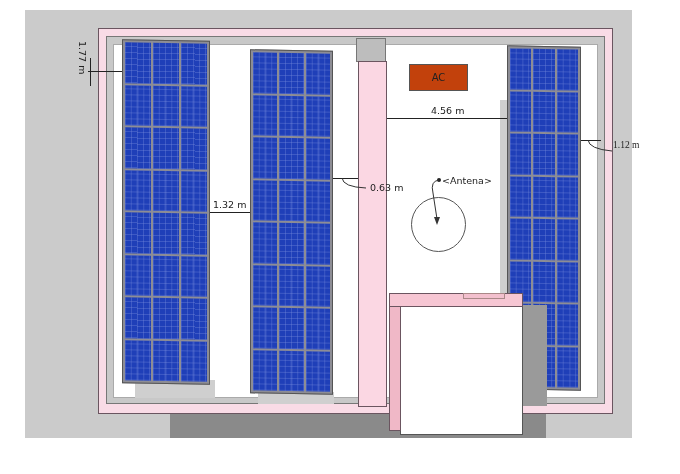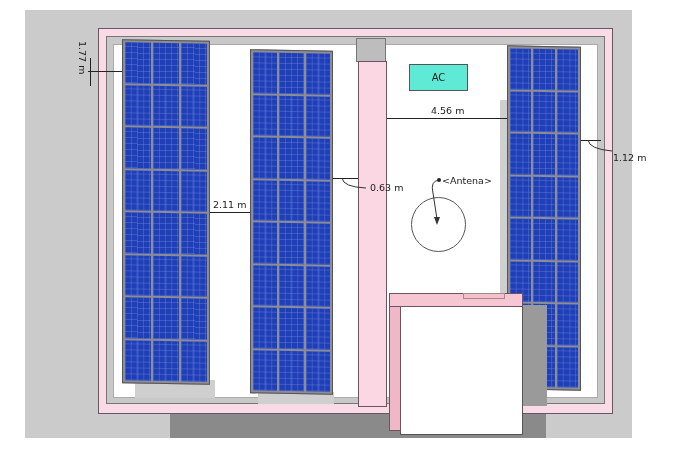--- a/index.html
+++ b/index.html
@@ -10,21 +10,21 @@
   .roof-inner { position:absolute; left:106px; top:36px; width:499px; height:368px; background:#c8c8c8; border:1px solid #777; box-sizing:border-box; }
   .deck { position:absolute; left:113px; top:44px; width:485px; height:354px; background:#ffffff; border:1px solid #aaa; box-sizing:border-box; }
   .parapet-post { position:absolute; left:356px; top:38px; width:30px; height:24px; background:#bdbdbd; border:1px solid #777; box-sizing:border-box; }
   .divider-wall { position:absolute; left:358px; top:61px; width:29px; height:346px; background:#fbd7e3; border:1px solid #6b5560; box-sizing:border-box; }
   .array { position:absolute; display:grid; gap:2px; background:#8d8d95; padding:2px; box-sizing:border-box; border:1px solid #555; }
   .array .cell { background:
       repeating-linear-gradient(90deg, rgba(120,140,220,0.35) 0 1px, transparent 1px 6px),
       repeating-linear-gradient(0deg, rgba(120,140,220,0.35) 0 1px, transparent 1px 6px),
       #1f3fb8; }
   .array-shadow { position:absolute; background:#cfcfcf; }
-  .ac-box { position:absolute; left:409px; top:64px; width:59px; height:27px; border:1px solid #555; background:#5eead4; box-sizing:border-box; display:flex; align-items:center; justify-content:center; font-size:10px; color:#222; }
+  .ac-box { position:absolute; left:409px; top:64px; width:59px; height:27px; border:1px solid #555; background:#c2410c; box-sizing:border-box; display:flex; align-items:center; justify-content:center; font-size:10px; color:#222; }
   .antenna-circle { position:absolute; left:411px; top:197px; width:55px; height:55px; border:1.5px solid #555; border-radius:50%; box-sizing:border-box; }
   .label { position:absolute; font-size:9.5px; color:#222; white-space:nowrap; background:#fff; padding:0 1px; }
   .label.plain { background:transparent; }
   .dim-line { position:absolute; background:#222; }
   .block-top { position:absolute; left:389px; top:293px; width:134px; height:14px; background:#f6c6d3; border:1px solid #6b5560; box-sizing:border-box; }
   .block-side { position:absolute; left:389px; top:305px; width:12px; height:126px; background:#f0b8c7; border:1px solid #6b5560; box-sizing:border-box; }
   .block-front { position:absolute; left:400px; top:305px; width:123px; height:130px; background:#ffffff; border:1px solid #555; box-sizing:border-box; }
   .block-hatch { position:absolute; left:463px; top:293px; width:42px; height:6px; background:#f3c0ce; border:1px solid #a88; box-sizing:border-box; }
   .block-shadow { position:absolute; left:523px; top:305px; width:24px; height:101px; background:#9a9a9a; }
 </style>
@@ -133,34 +133,34 @@
   <path d="M14 5 Q5 6 8 18 L12 44" stroke="#333" stroke-width="1" fill="none"></path>
   <polygon points="9,42 15,42 12,50" fill="#333"></polygon>
 </svg>
 <span class="label plain" style="left:441px;top:175px;">&lt;Antena&gt;</span>
 
 <div class="dim-line" style="left:88px;top:71px;width:34px;height:1px;"></div>
 <div class="dim-line" style="left:90px;top:58px;width:1px;height:28px;"></div>
 <span class="label plain" style="left:58px;top:40px;transform:rotate(90deg);transform-origin:left top;left:88px;">1.77 m</span>
 
 <div class="dim-line" style="left:210px;top:212px;width:40px;height:1px;"></div>
-<span class="label plain" style="left:212px;top:199px;">2.11 m</span>
+<span class="label plain" style="left:212px;top:199px;">1.32 m</span>
 
 <div class="dim-line" style="left:333px;top:178px;width:25px;height:1px;"></div>
 <svg style="position:absolute;left:340px;top:178px;" width="30" height="16">
   <path d="M2 0 Q3 9 26 10" stroke="#333" stroke-width="1" fill="none"></path>
 </svg>
 <span class="label plain" style="left:369px;top:182px;">0.63 m</span>
 
 <div class="dim-line" style="left:387px;top:118px;width:120px;height:1px;"></div>
 <span class="label plain" style="left:430px;top:105px;">4.56 m</span>
 
 <div class="dim-line" style="left:581px;top:140px;width:20px;height:1px;"></div>
 <svg style="position:absolute;left:586px;top:140px;" width="30" height="16">
   <path d="M2 0 Q3 9 26 11" stroke="#333" stroke-width="1" fill="none"></path>
 </svg>
-<span class="label plain" style="left:612px;top:152px;">1.12 m</span>
+<span class="label plain" style="left:612px;top:140px;font-family:Liberation Serif, serif;">1.12 m</span>
 
 <div class="block-shadow"></div>
 <div class="block-front"></div>
 <div class="block-side"></div>
 <div class="block-top"></div>
 <div class="block-hatch"></div>
 
 </body></html>

